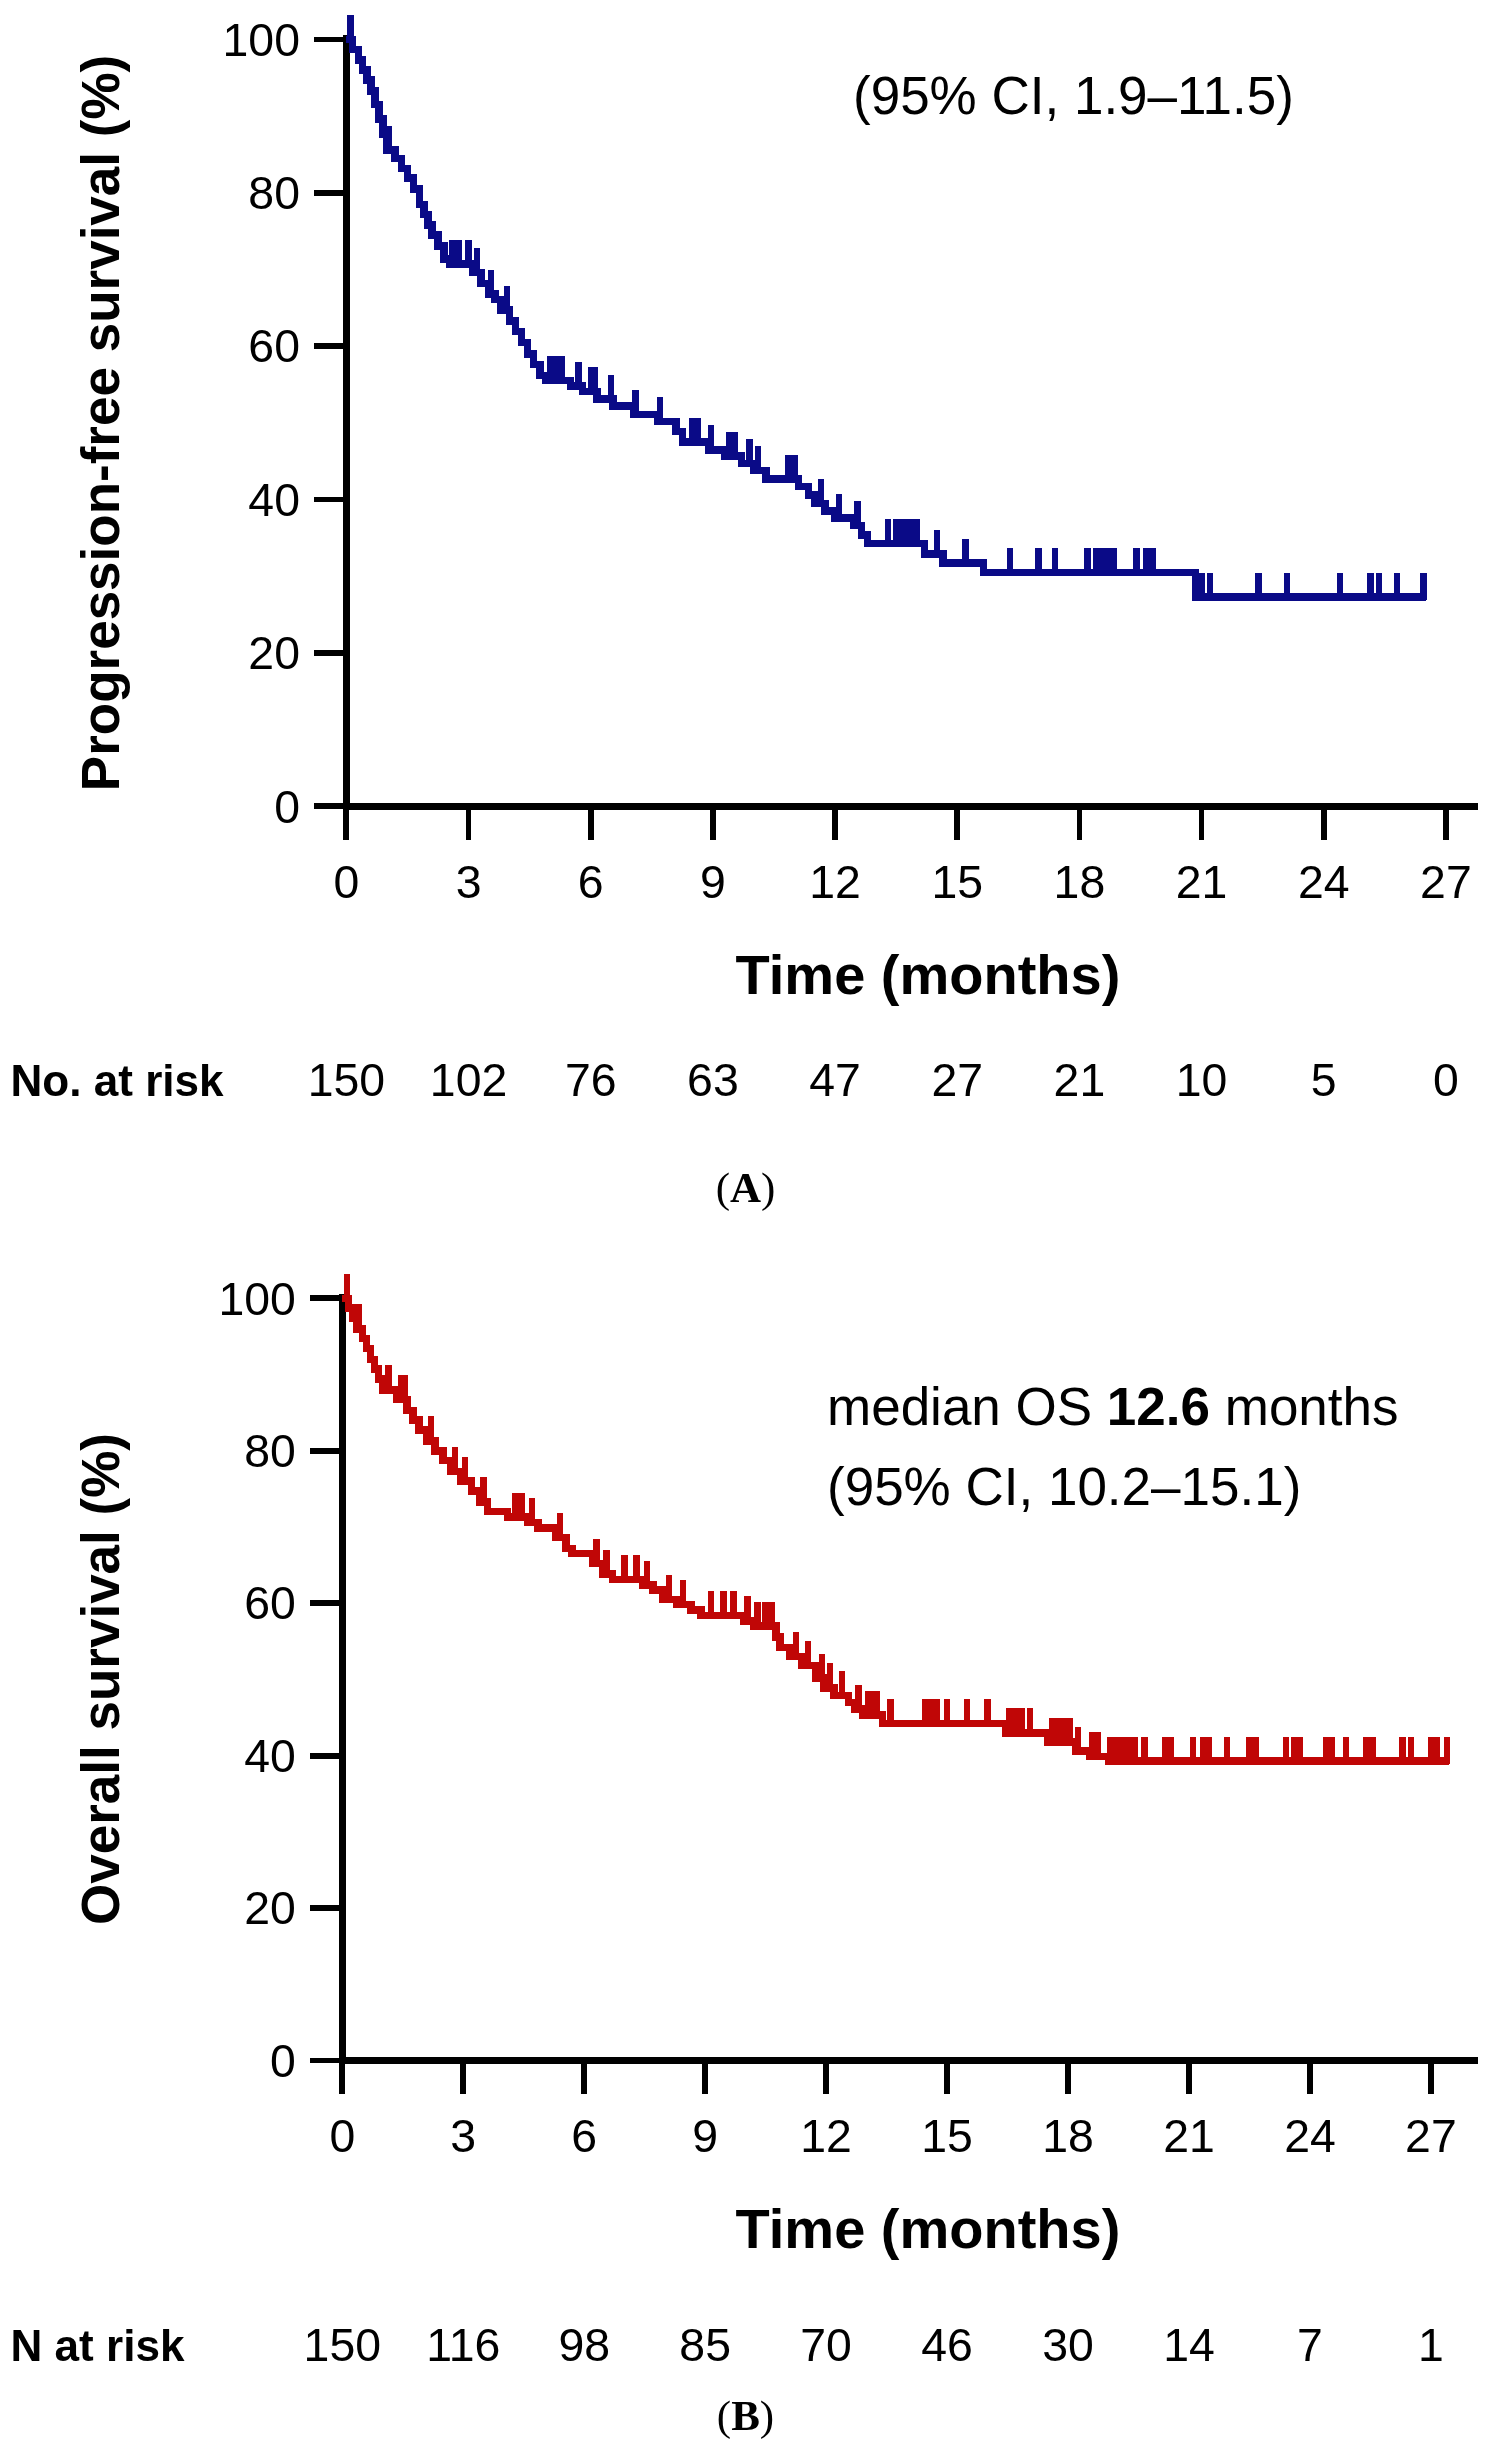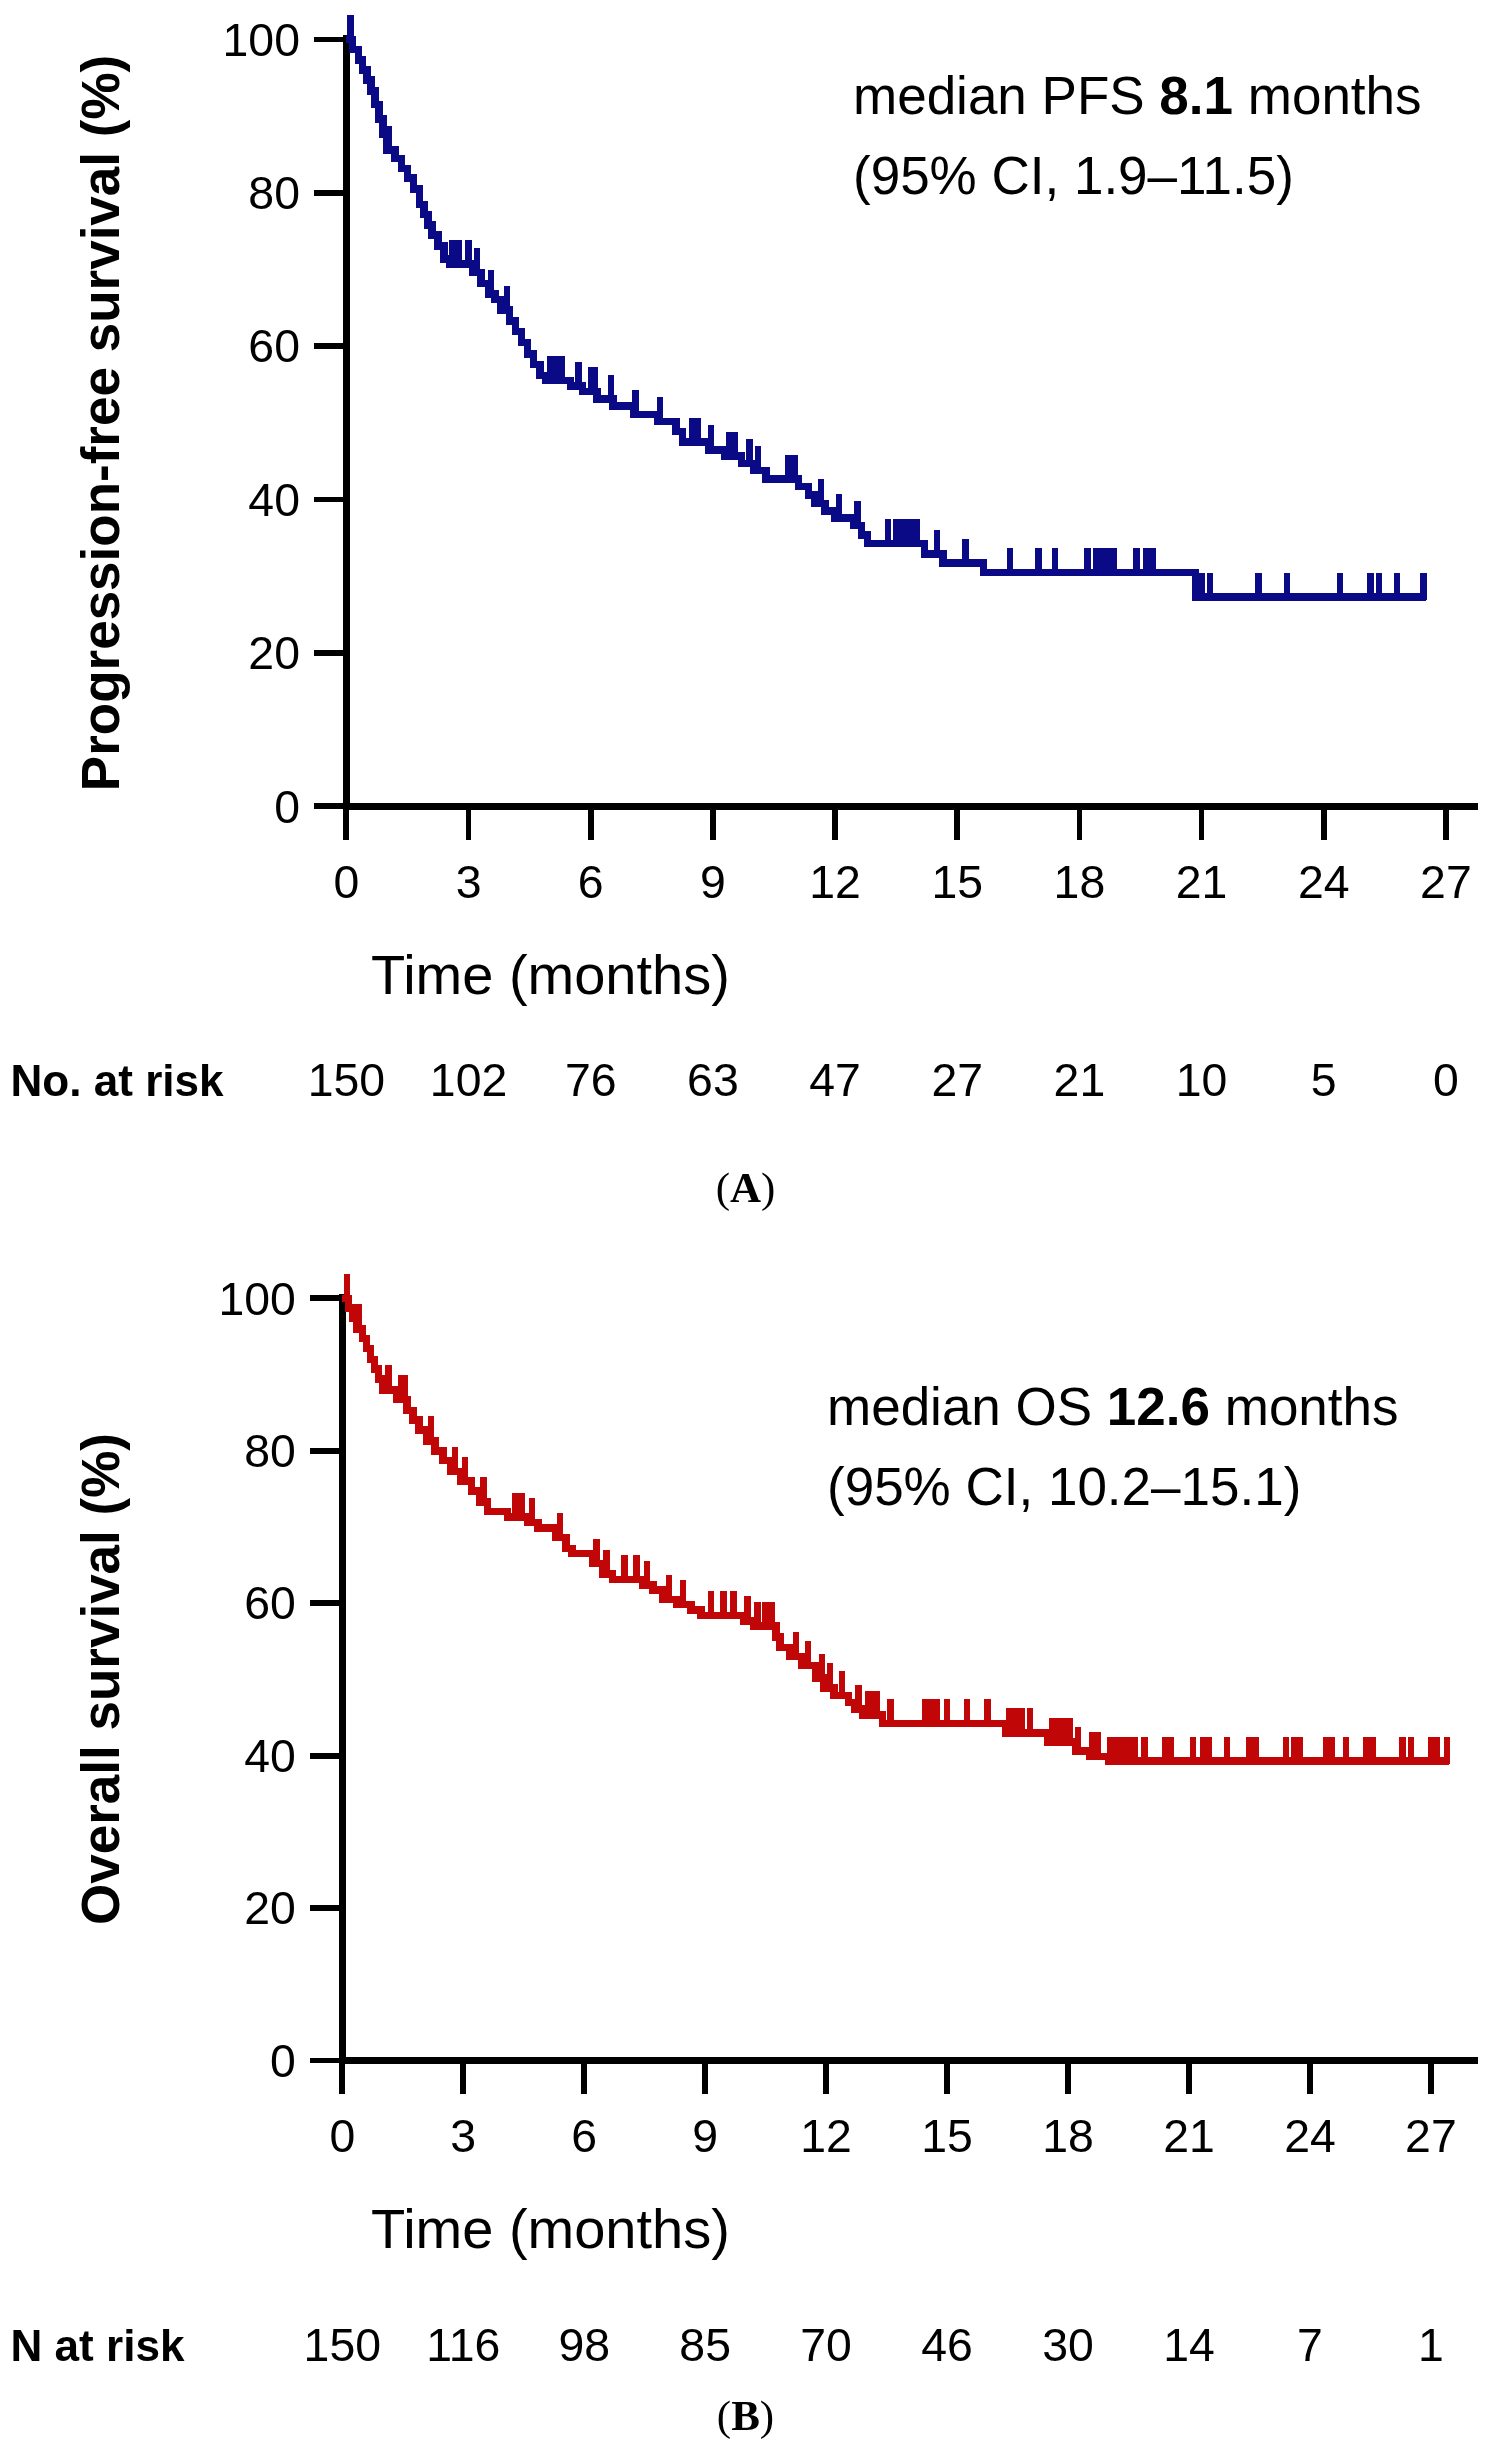--- a/index.html
+++ b/index.html
@@ -18,22 +18,22 @@
     position:absolute;font-weight:bold;font-size:53px;white-space:nowrap;
     transform:translate(-50%,-50%) rotate(-90deg);letter-spacing:0px;
   }
   .vlabel-a{left:100px;top:423px;}
   .vlabel-b{left:100px;top:448px;}
   .annot{position:absolute;font-size:53px;line-height:80px;white-space:nowrap;}
   .annot-a{left:853px;top:56px;}
   .annot-b{left:827px;top:136px;}
   .annot b{font-weight:bold;}
   .xlabel{
-    position:absolute;left:371px;width:1114px;
-    font-size:56px;font-weight:normal;white-space:nowrap;
+    position:absolute;left:371px;width:1114px;text-align:center;
+    font-size:56px;font-weight:bold;white-space:nowrap;
   }
   .xlabel-a{top:942px;}
   .xlabel-b{top:965px;}
   .caption{
     position:absolute;left:0;width:1491px;text-align:center;
     font-family:"Liberation Serif","DejaVu Serif",serif;font-size:43px;
   }
   .caption-a{top:1163px;}
   .caption-b{top:1160px;}
   .caption b{font-weight:bold;}
@@ -144,21 +144,20 @@
         <text x="1228.8000000000002" y="1890" font-size="80" text-anchor="middle" font-weight="400" fill="#0a0a87">63</text>
         <text x="1439.4" y="1890" font-size="80" text-anchor="middle" font-weight="400" fill="#0a0a87">47</text>
         <text x="1650" y="1890" font-size="80" text-anchor="middle" font-weight="400" fill="#0a0a87">27</text>
         <text x="1860.6000000000001" y="1890" font-size="80" text-anchor="middle" font-weight="400" fill="#0a0a87">21</text>
         <text x="2071.2" y="1890" font-size="80" text-anchor="middle" font-weight="400" fill="#0a0a87">10</text>
         <text x="2281.8" y="1890" font-size="80" text-anchor="middle" font-weight="400" fill="#0a0a87">5</text>
         <text x="2492.4" y="1890" font-size="80" text-anchor="middle" font-weight="400" fill="#0a0a87">0</text>
       </svg>
     <div class="vlabel vlabel-a">Progression-free survival (%)</div>
     <div class="annot annot-a">
-      <div class="annot-line"><span>median PFS </span><b>8.1</b><span> months</span></div>
       <div class="annot-line">(95% CI, 1.9–11.5)</div>
     </div>
     <div class="xlabel xlabel-a">Time (months)</div>
     <div class="caption caption-a"><span>(</span><b>A</b><span>)</span></div>
   </section>
 
   <section class="panel panel-b">
     <svg class="chart" viewBox="0 0 2570 2122" xmlns="http://www.w3.org/2000/svg">
         <line x1="590" y1="108" x2="590" y2="1436" stroke="#000000" stroke-width="12" shape-rendering="crispEdges"></line>
         <line x1="584" y1="1430" x2="2548" y2="1430" stroke="#000000" stroke-width="12" shape-rendering="crispEdges"></line>

